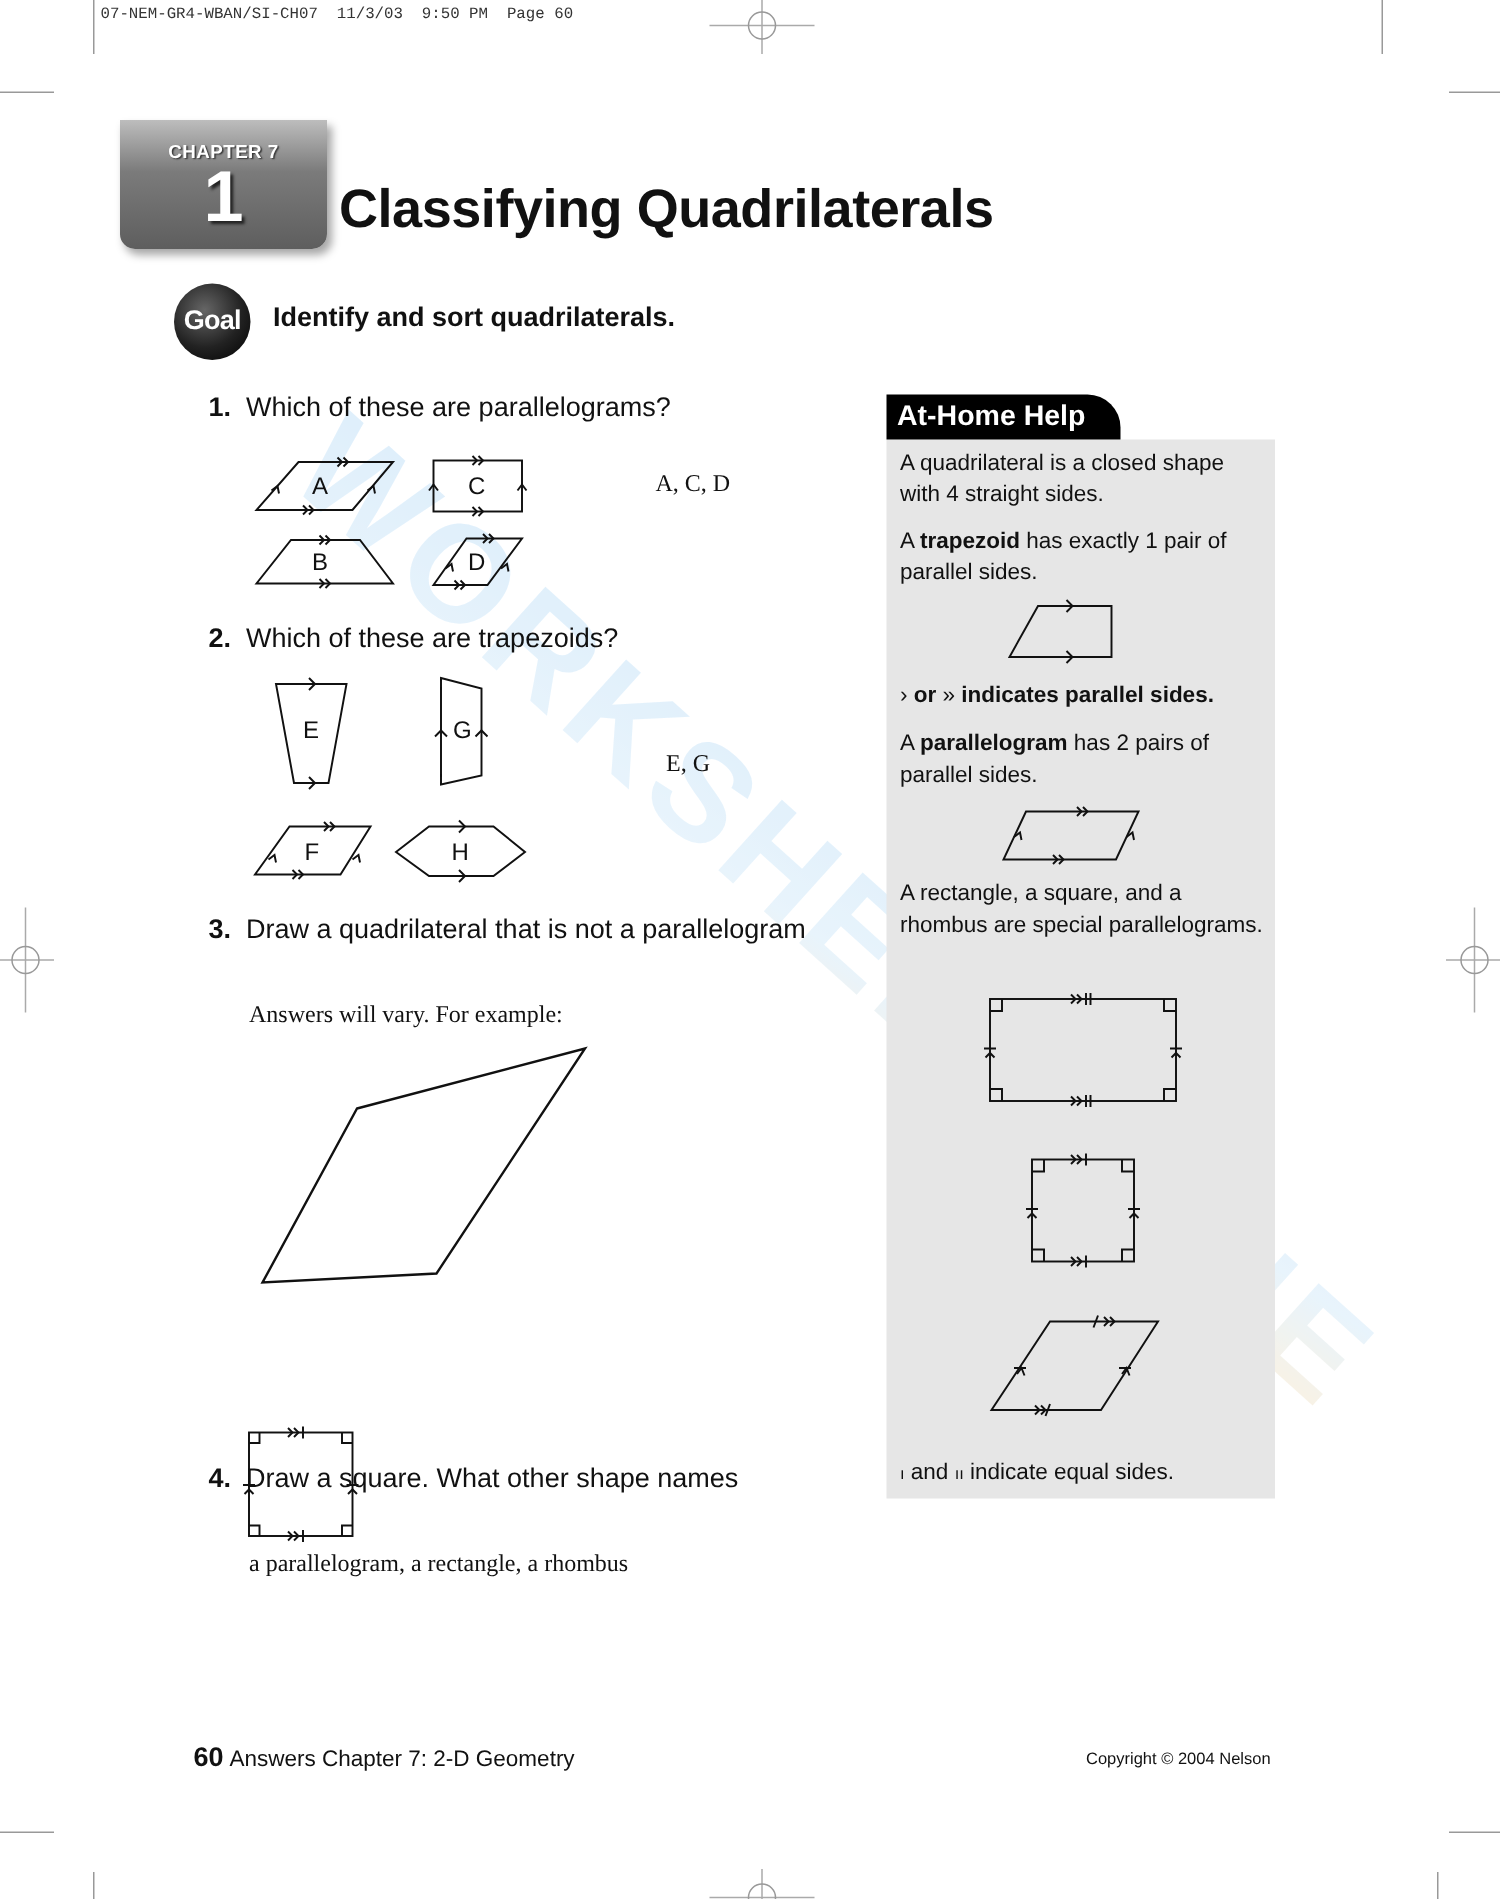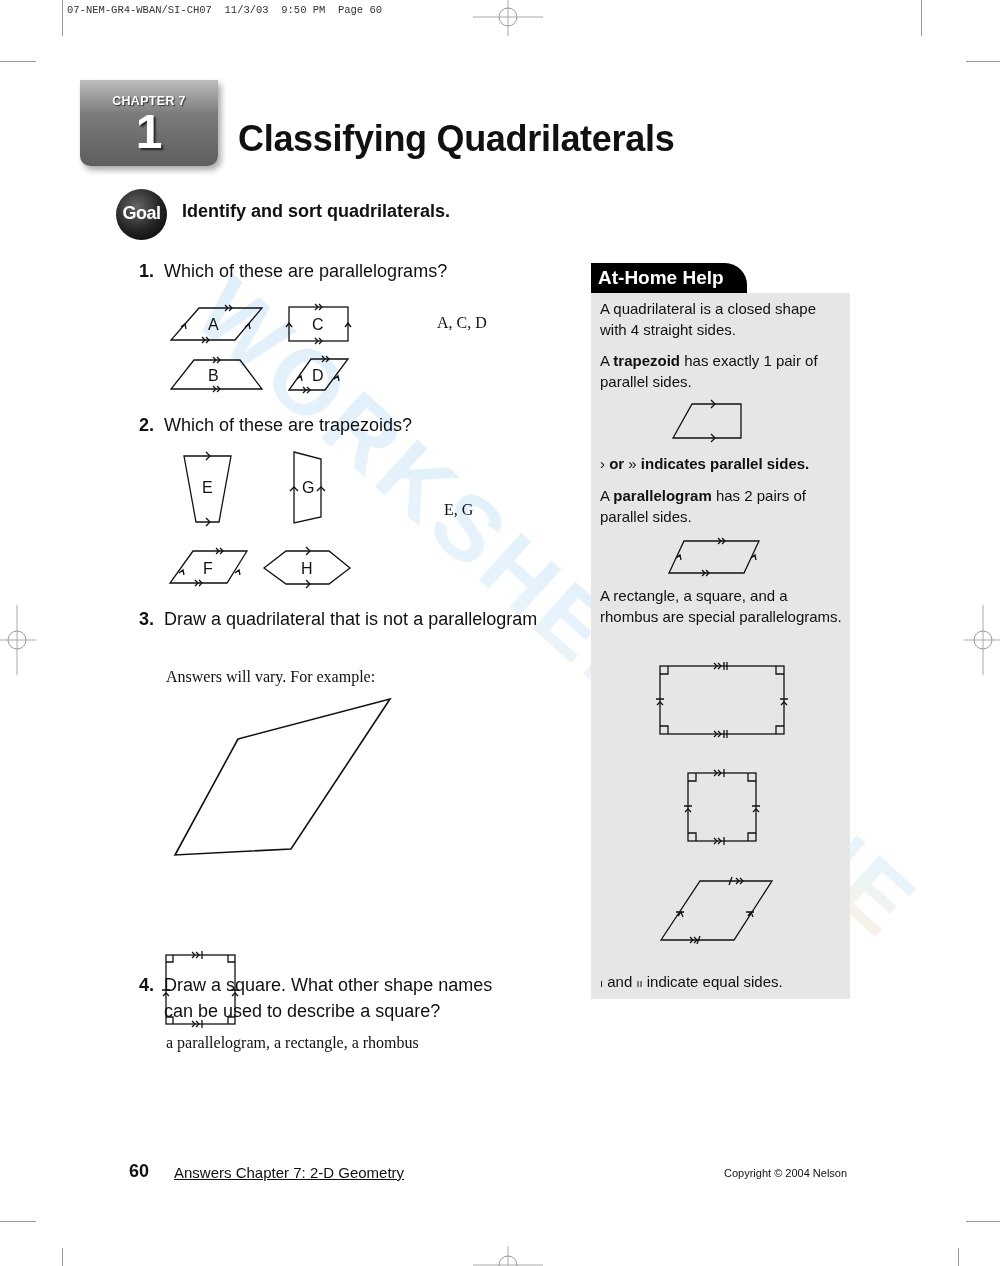--- a/index.html
+++ b/index.html
@@ -9,40 +9,40 @@
   .slug { left:67px; top:4px; font-family:"Liberation Mono", monospace; font-size:10.5px; color:#333; white-space:pre; }
   .crop { background:#999; position:absolute; }
 
   .chapter-tab { left:80px; top:80px; width:138px; height:86px;
     background:linear-gradient(180deg,#bdbdbd 0%,#7b7b7b 40%,#5e5e5e 100%);
     border-radius:0 0 10px 10px; box-shadow:3px 4px 6px rgba(0,0,0,.35); }
   .chapter-tab .cap { position:absolute; left:0; right:0; top:14px; text-align:center;
     color:#fff; font-weight:bold; font-size:12.5px; letter-spacing:.3px; text-shadow:1px 1px 1px #333; }
   .chapter-tab .num { position:absolute; left:0; right:0; top:26px; text-align:center;
     color:#fff; font-weight:bold; font-size:48px; line-height:52px; text-shadow:2px 2px 2px #222; }
-  .title { left:238px; top:118px; font-size:36px; font-weight:bold; letter-spacing:-0.3px; color:#111; }
+  .title { left:226px; top:118px; font-size:36px; font-weight:bold; letter-spacing:-0.3px; color:#111; }
 
   .goal-badge { left:116px; top:189px; width:51px; height:51px; border-radius:50%;
     background:radial-gradient(circle at 40% 35%, #666 0%, #222 55%, #000 100%);
     color:#fff; font-weight:bold; font-size:18px; line-height:49px; text-align:center; letter-spacing:-0.5px; }
   .goal-text { left:182px; top:201px; font-size:18px; font-weight:bold; }
 
   .q { font-size:18px; line-height:26px; }
   .q .n { font-weight:bold; display:inline-block; width:25px; }
   .hand { font-family:Liberation Serif, serif; font-size:16px; color:#111; }
 
   .shape-label { position:absolute; font-size:16px; }
 
   .help-tab { left:591px; top:263px; width:156px; height:30px; background:#000; color:#fff;
     border-radius:0 22px 0 0; font-weight:bold; font-size:19px; line-height:30px; padding-left:7px; box-sizing:border-box; }
   .help-box { left:591px; top:293px; width:259px; height:706px; background:#e6e6e6; }
   .hp { position:absolute; left:600px; width:245px; font-size:15px; line-height:21px; }
 
   .footer-num { left:129px; top:1161px; font-weight:bold; font-size:18px; }
-  .footer-txt { left:174px; top:1164px; font-size:15px;text-decoration:underline; }
+  .footer-txt { left:153px; top:1164px; font-size:15px; }
   .footer-copy { left:724px; top:1167px; font-size:11px; }
 
   .watermark { left:150px; top:280px; width:760px; height:700px; pointer-events:none; }
   svg { overflow:visible; }
 </style>
 </head>
 <body>
 
 <div class="abs slug">07-NEM-GR4-WBAN/SI-CH07  11/3/03  9:50 PM  Page 60</div>
 <div class="crop" style="left:62px;top:0;width:1px;height:36px;"></div>
@@ -160,21 +160,20 @@
 <div class="abs q" style="left:139px;top:606px;">
   <div><span class="n">3.</span><span>Draw a quadrilateral that is not a parallelogram</span></div>
 </div>
 <div class="abs hand" style="left:166px;top:668px;">Answers will vary. For example:</div>
 <svg class="abs" style="left:0;top:0;" width="1000" height="1266">
   <polygon points="238,739 390,699 291,849 175,855" fill="none" stroke="#111" stroke-width="1.6"></polygon>
 </svg>
 
 <div class="abs q" style="left:139px;top:939px;margin-top:33px;">
   <div><span class="n">4.</span><span>Draw a square. What other shape names</span></div>
-  <div style="padding-left:25px;">can be used to describe a square?</div>
 </div>
 <svg class="abs" style="left:0;top:0;" width="1000" height="1266">
   <g stroke="#111" stroke-width="1.3" fill="none">
     <rect x="166" y="955" width="69" height="69"></rect>
     <path d="M166,962 h7 v-7 M228,955 v7 h7 M166,1017 h7 v7 M228,1024 v-7 h7"></path>
     <path d="M192,952 l3,3 -3,3 M196,952 l3,3 -3,3 M202,951 v8"></path>
     <path d="M192,1021 l3,3 -3,3 M196,1021 l3,3 -3,3 M202,1020 v8"></path>
     <path d="M162,990 h8 M163,996 l3,-3 3,3"></path>
     <path d="M231,990 h8 M232,996 l3,-3 3,3"></path>
   </g>

